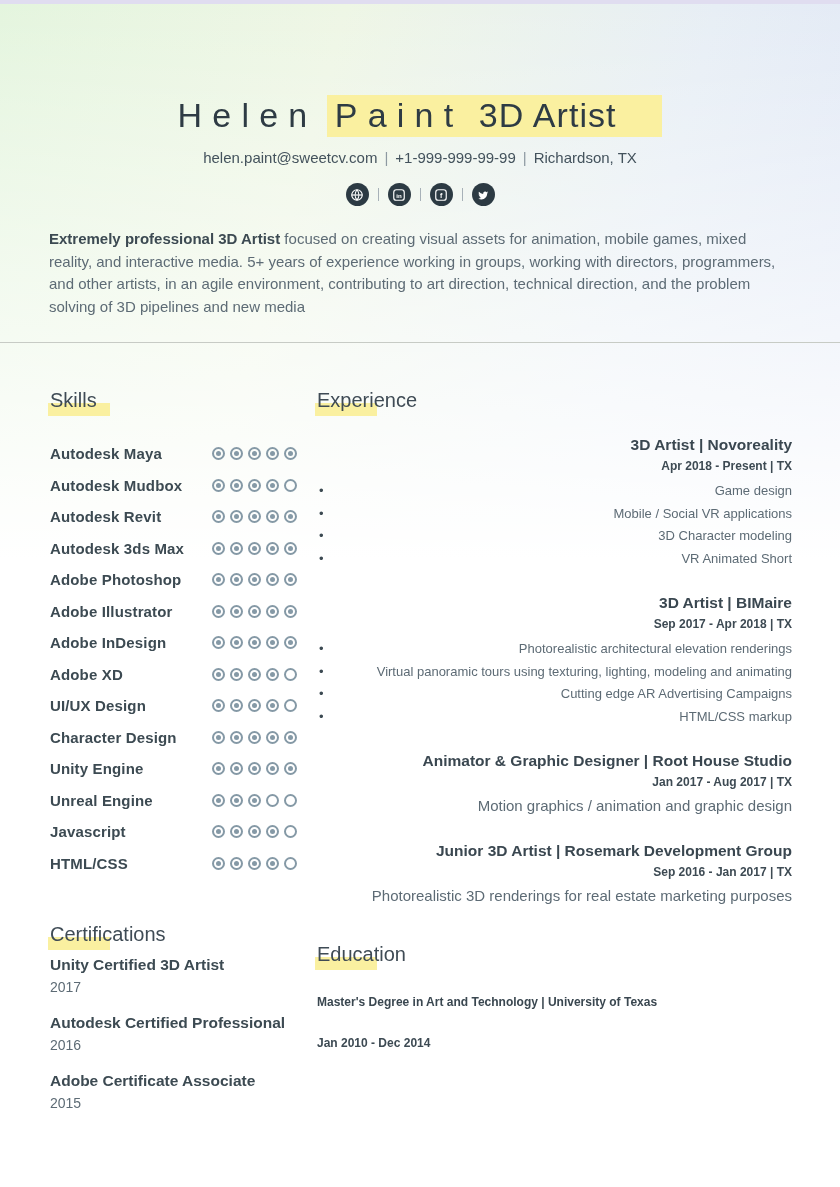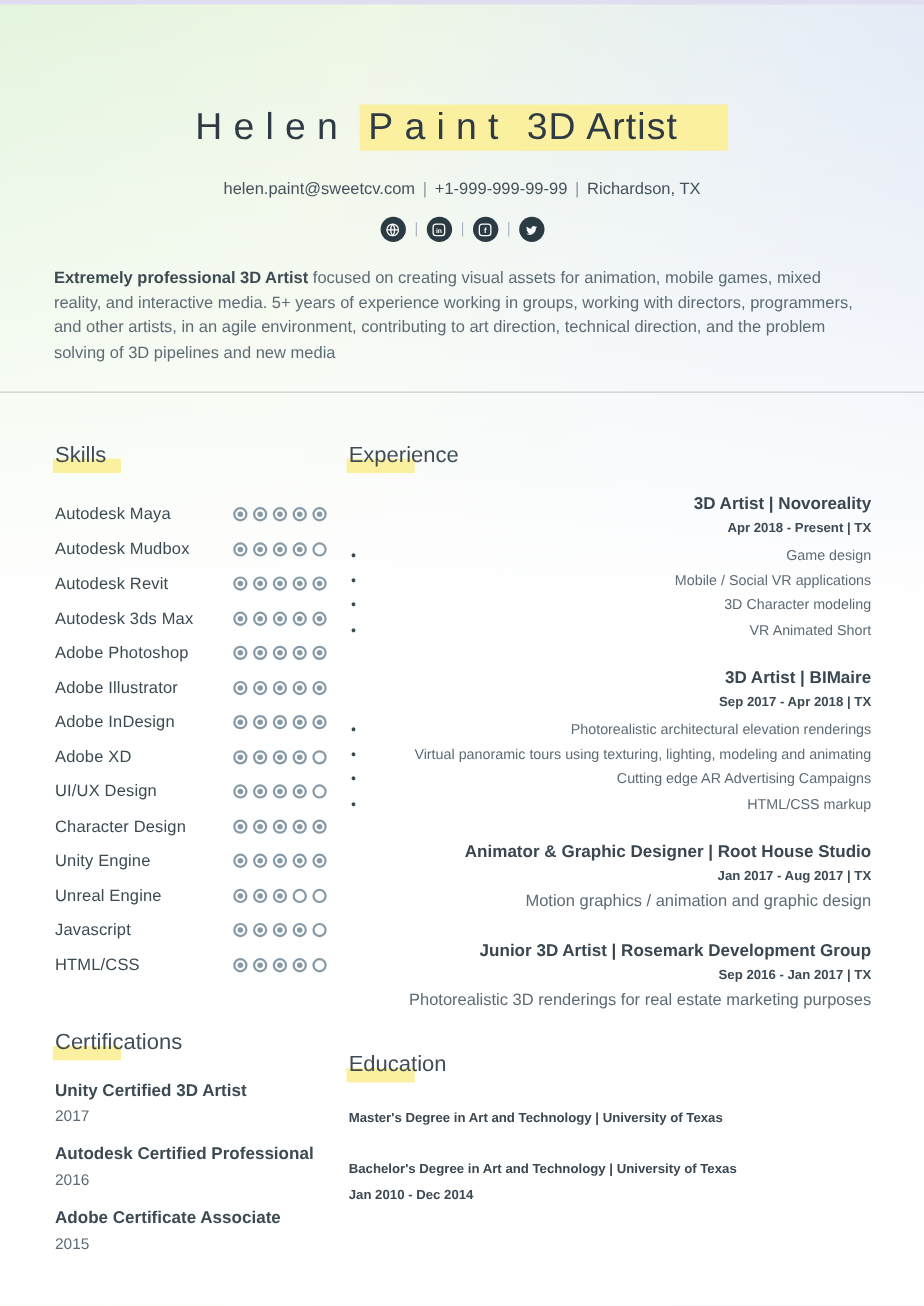--- a/index.html
+++ b/index.html
@@ -13,21 +13,21 @@
   }
   .top-strip { height:4px; background:#e0ddf0; }
 
   
   .header { text-align:center; padding-top:92px; }
   .h1 { font-size:34px; font-weight:400; color:#2e3b44; white-space:nowrap; }
   .h1 .first { letter-spacing:0.30em; }
   .title-hl { background:#faf0a0; padding:1px 46px 3px 8px; }
   .title-hl .last { letter-spacing:0.30em; margin-right:6px; }
   .title-hl .job { letter-spacing:0.03em; }
-  .contact { margin-top:28px; font-size:15px; color:#43525c; }
+  .contact { margin-top:14px; font-size:15px; color:#43525c; }
   .contact .sep { color:#8d99a1; margin:0 7px; }
   .social { margin-top:17px; display:flex; justify-content:center; align-items:center; gap:9px; }
   .soc-circle { width:23px; height:23px; border-radius:50%; background:#2c3a43; display:flex; align-items:center; justify-content:center; cursor:pointer; }
   .soc-circle svg { display:block; }
   .soc-sep { width:1px; height:13px; background:#a7b1b8; }
 
   .summary { width:742px; margin:22px auto 0; text-align:left; font-size:15px; line-height:22.5px; color:#5d6b75; }
   .summary .lead { font-weight:bold; color:#3c4a52; }
 
   .divider { border:none; border-top:1px solid #c7cbc5; margin-top:24px; }
@@ -37,28 +37,28 @@
   .col-left { width:247px; flex-shrink:0; }
   .col-right { flex:1; min-width:0; }
 
   .sec-head { position:relative; font-size:20px; font-weight:400; color:#3f4b55; display:inline-block; margin-bottom:0; }
   .sec-head .hl-bar { position:absolute; left:-2px; bottom:-4px; width:62px; height:13px; background:#faf0a0; z-index:0; }
   .sec-head .txt { position:relative; z-index:1; }
 
   
   .skills-list { margin-top:26px; }
   .skill-row { display:flex; justify-content:space-between; align-items:center; height:31.5px; }
-  .skill-label { font-size:15px; font-weight:normal; color:#3c4a52; letter-spacing:0.01em; }
+  .skill-label { font-size:15px; font-weight:bold; color:#3c4a52; letter-spacing:0.01em; }
   .dots { display:flex; gap:5px; }
   .dot { width:13px; height:13px; border:2px solid #8599a6; border-radius:50%; position:relative; }
   .dot.filled::after { content:''; position:absolute; left:2px; top:2px; right:2px; bottom:2px; background:#8599a6; border-radius:50%; }
 
   
   .cert-section { margin-top:44px; }
-  .cert-list { margin-top:23px; }
+  .cert-list { margin-top:10px; }
   .cert-item { margin-bottom:19px; }
   .cert-title { font-size:15.5px; font-weight:bold; color:#3c4a52; }
   .cert-year { font-size:14px; color:#5d6b75; margin-top:5px; }
 
   
   .exp-list { margin-top:24px; }
   .exp-item { margin-bottom:24px;text-align:right; }
   .exp-title { font-size:15.5px; font-weight:bold; color:#3a4750; }
   .exp-meta { font-size:12px; font-weight:bold; color:#3d4a53; margin-top:5px; }
   .exp-bullets { margin:7px 0 0 16px; list-style:none; }
@@ -336,20 +336,19 @@
           </div>
       </section>
 
       <section class="edu-section">
         <h2 class="sec-head"><span class="hl-bar"></span><span class="txt">Education</span></h2>
         <div class="edu-list" id="edu-list">
             <div class="edu-item">
               <div class="edu-title">Master's Degree in Art and Technology | University of Texas</div>
             </div>
             <div class="edu-item">
-              <div class="edu-title">Bachelor's Degree in Art and Technology | University of Texas</div>
               <div class="edu-meta">Jan 2010 - Dec 2014</div>
             </div>
           </div>
       </section>
     </div>
   </div>
 </div>
 
 </body></html>

